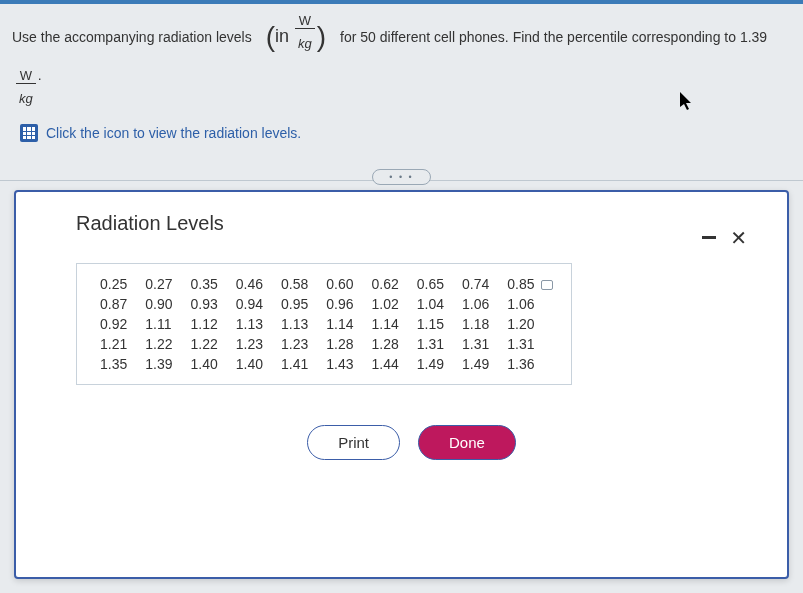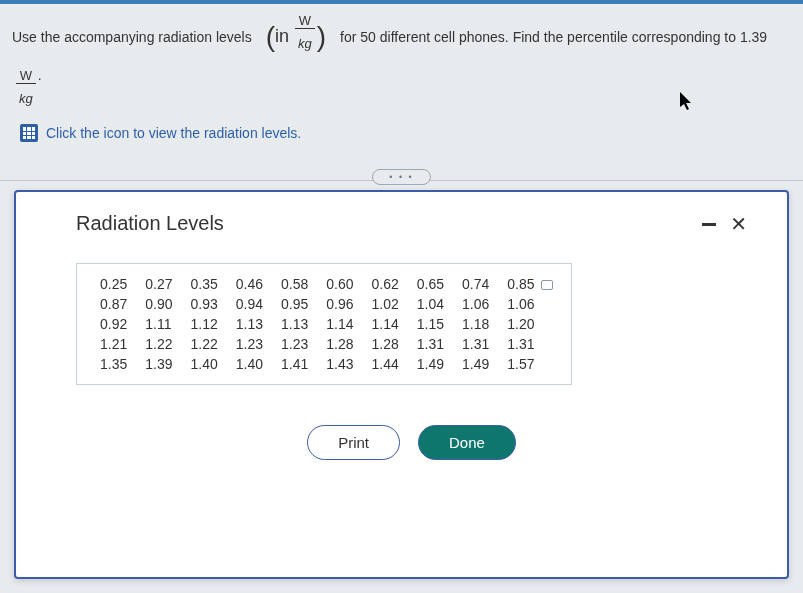--- a/index.html
+++ b/index.html
@@ -106,21 +106,21 @@
       bottom: 14px;
       background: #fff;
       border: 2px solid #3b5da8;
       border-radius: 4px;
       box-shadow: 0 2px 6px rgba(0,0,0,0.15);
       padding: 20px 40px 20px 60px;
     }
     .modal-header {
       display: flex;
       justify-content: space-between;
-      align-items: flex-start;
+      align-items: center;
     }
     .modal-title {
       font-size: 20px;
       color: #333;
       font-weight: 400;
       margin-bottom: 28px;
     }
     .modal-controls {
       display: flex;
       gap: 14px;
@@ -168,21 +168,21 @@
       font-size: 15px;
       cursor: pointer;
       text-align: center;
     }
     .btn-outline {
       background: #fff;
       border: 1.5px solid #3b5da8;
       color: #333;
     }
     .btn-primary {
-      background: #0f766e;
+      background: #be185d;
       border: 1.5px solid #3b5da8;
       color: #fff;
     }
     .cursor-ptr {
       position: absolute;
       top: 92px;
       left: 680px;
       font-size: 18px;
       color: #000;
       pointer-events: none;
@@ -297,21 +297,21 @@
           <tr>
             <td>1.35</td>
             <td>1.39</td>
             <td>1.40</td>
             <td>1.40</td>
             <td>1.41</td>
             <td>1.43</td>
             <td>1.44</td>
             <td>1.49</td>
             <td>1.49</td>
-            <td>1.57</td>
+            <td>1.36</td>
           </tr>
         </tbody>
     </table>
   </div>
 
   <div class="button-row">
     <button class="btn btn-outline">Print</button>
     <button class="btn btn-primary">Done</button>
   </div>
 </div>

